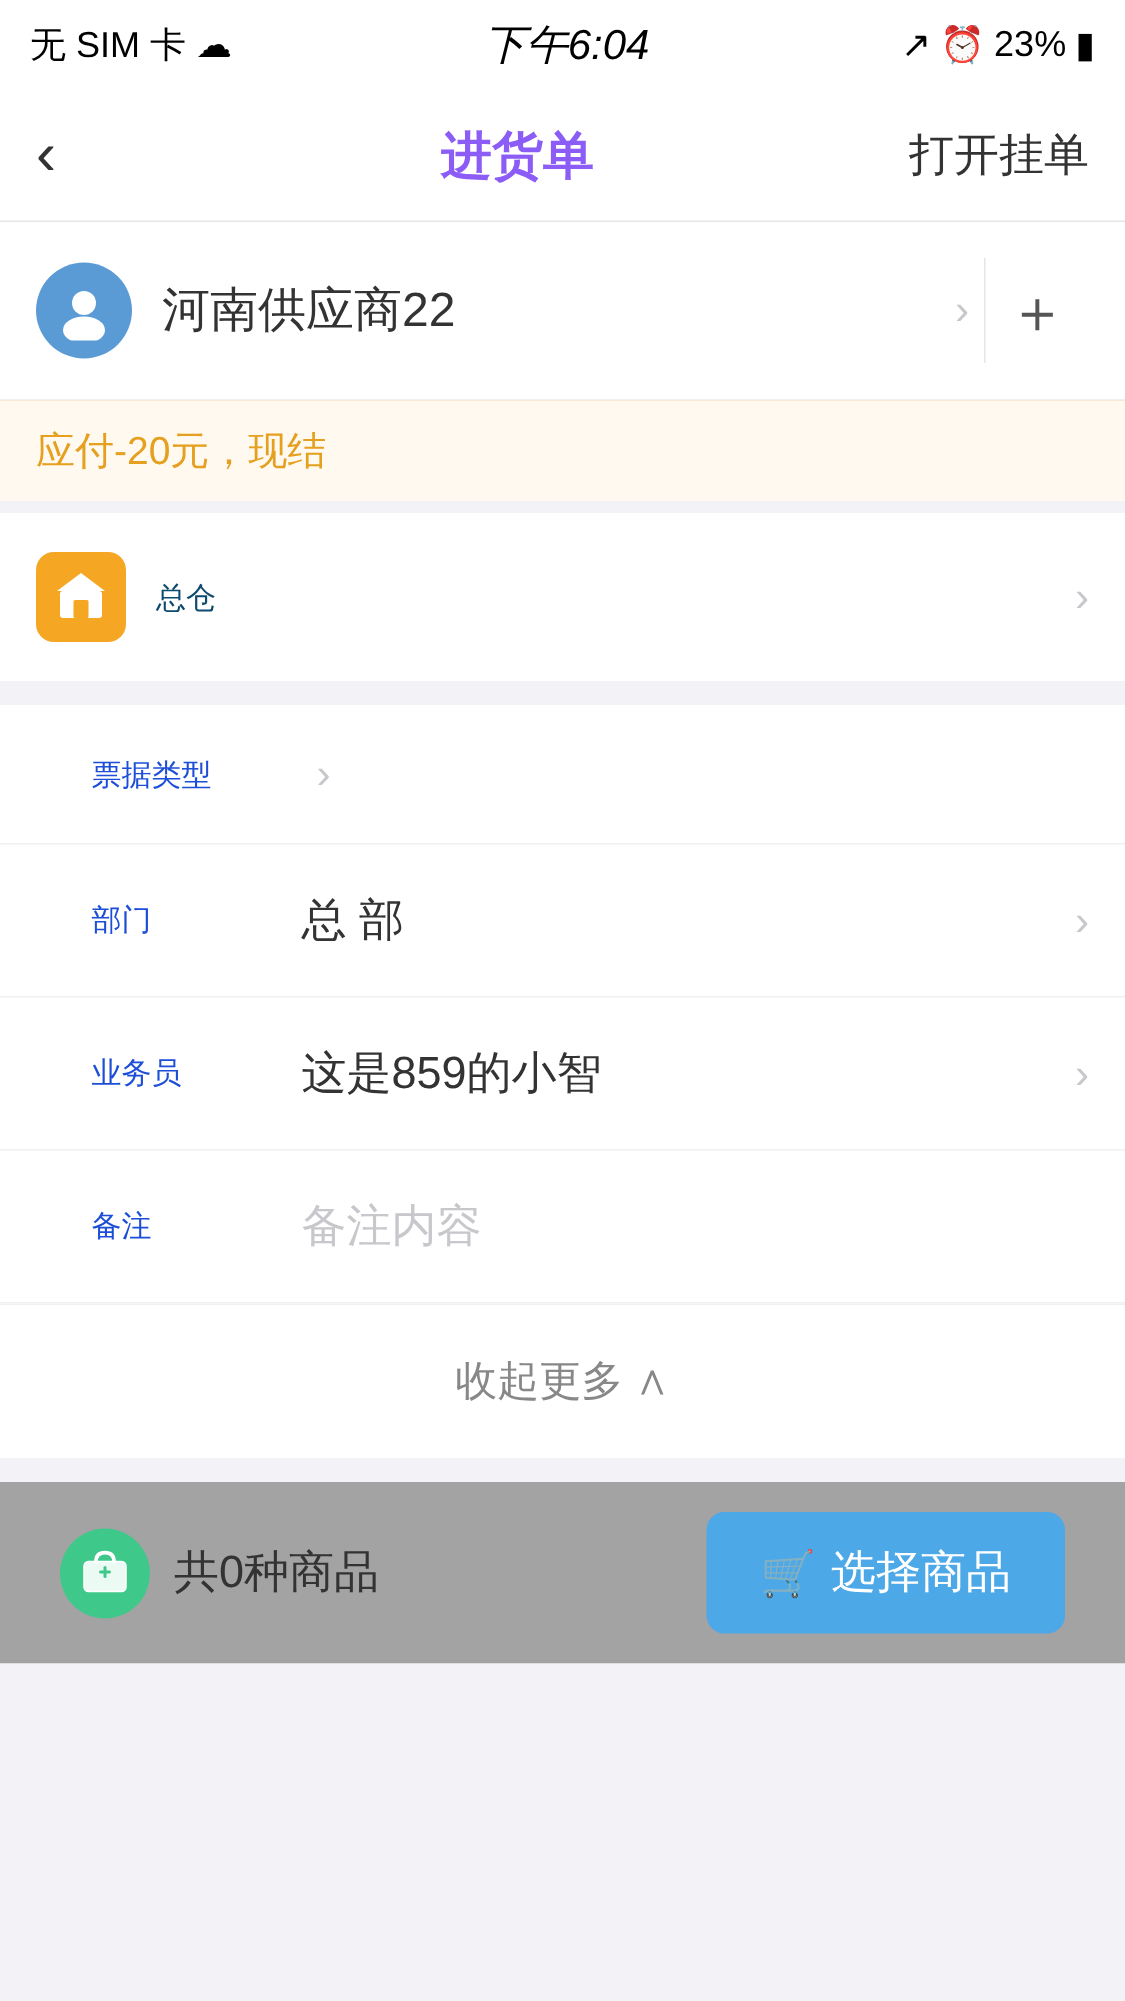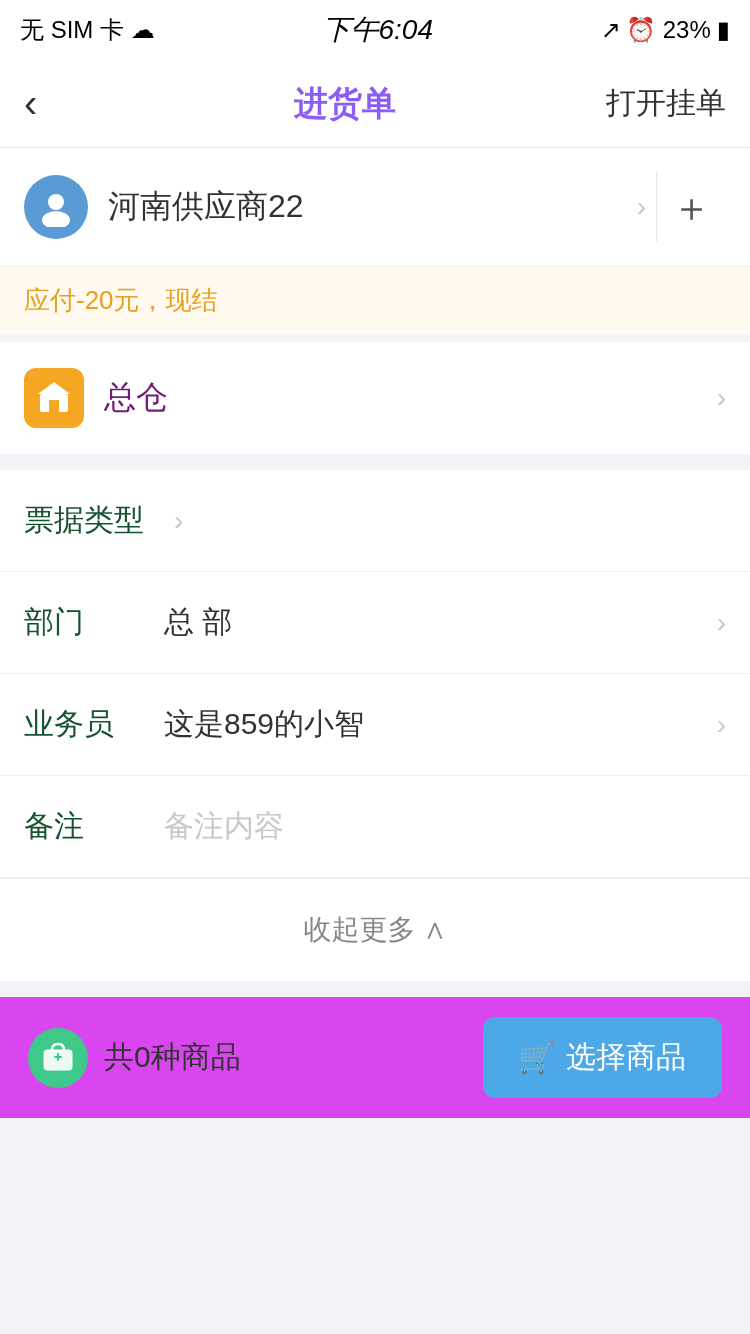--- a/index.html
+++ b/index.html
@@ -128,42 +128,43 @@
       border-radius: 12px;
       background: #f5a623;
       display: flex;
       align-items: center;
       justify-content: center;
       margin-right: 20px;
       flex-shrink: 0;
     }
     .warehouse-name {
       flex: 1;
-      font-size: 32px;
-      color: #701a75;
+      font-size: 20px;
+      color: #0c4a6e;
     }
 
     
     .form-section {
       background: #fff;
       margin-top: 16px;
     }
     .form-row {
       display: flex;
       align-items: center;
       padding: 30px 24px;
       border-bottom: 1px solid #f0f0f0;
       cursor: pointer;
     }
     .form-row:last-child { border-bottom: none; }
     .form-label {
-      font-size: 30px;
-      color: #14532d;
+      font-size: 20px;
+      color: #1d4ed8;
       width: 140px;
       flex-shrink: 0;
+      margin-left: 37px;
     }
     .form-value {
       flex: 1;
       font-size: 30px;
       color: #333;
     }
     .form-value.placeholder {
       color: #c7c7cc;
     }
 
@@ -175,22 +176,22 @@
       font-size: 28px;
       color: #888;
       border-top: 1px solid #f0f0f0;
       cursor: pointer;
     }
 
     
     .bottom-bar {
       display: flex;
       align-items: center;
-      padding: 20px 28px;
-      background: #d946ef;
+      padding: 20px 40px;
+      background: #a3a3a3;
       margin-top: 16px;
     }
     .product-icon {
       width: 60px;
       height: 60px;
       border-radius: 50%;
       background: #3ec88a;
       display: flex;
       align-items: center;
       justify-content: center;

